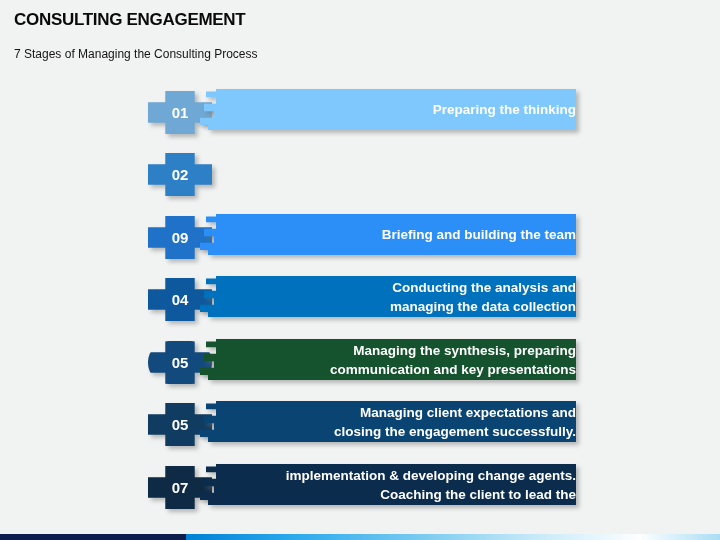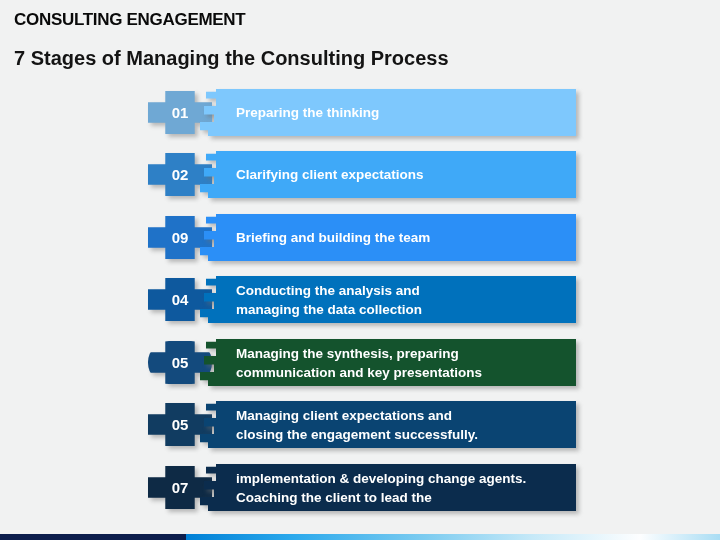--- a/index.html
+++ b/index.html
@@ -12,39 +12,40 @@
     position: absolute; inset: 0;
     background: #F1F2F2;
   }
   .title {
     position: absolute; left: 14px; top: 10px;
     font-size: 17px; font-weight: 700; color: #0A0A0A;
     letter-spacing: -0.3px;
   }
   .subtitle {
     position: absolute; left: 14px; top: 47px;
-    font-size: 20px; font-weight: 700; color: #141414;
+    font-size: 12px; font-weight: 400; color: #141414;
   }
   .row { position: absolute; left: 0; width: 720px; height: 47px; }
   .badge-wrap {
     position: absolute; left: 148px; top: 2px; width: 64px; height: 43px;
     filter: drop-shadow(3px 3px 2px rgba(110,110,110,0.45));
   }
   .badge {
     width: 100%; height: 100%;
     clip-path: polygon(27% 0, 73% 0, 73% 26%, 100% 26%, 100% 74%, 73% 74%,
                        73% 100%, 27% 100%, 27% 74%, 0 74%, 0 26%, 27% 26%);
     display: flex; align-items: center; justify-content: center;
   }
   .badge-num {
     color: #FFFFFF; font-size: 15px; font-weight: 700;
   }
   .bar-wrap {
-    position: absolute; left: 200px; top: 0; width: 376px; height: 47px;
+    position: absolute; left: 200px; top: 0; width: 376px; height: 41px;
     filter: drop-shadow(3px 3px 2px rgba(110,110,110,0.45));
+    text-align: right;
   }
   .bar {
     width: 100%; height: 100%;
     clip-path: polygon(16px 0, 100% 0, 100% 100%, 8px 100%, 8px 88%, 0 88%,
                        0 70%, 14px 70%, 14px 54%, 4px 54%, 4px 36%, 16px 36%,
                        16px 20%, 6px 20%, 6px 6%, 16px 6%);
     display: flex; flex-direction: column; justify-content: center;
     padding-left: 36px; box-sizing: border-box;
   }
   .bar-line {
@@ -76,26 +77,20 @@
         <span class="bar-line">Preparing the thinking</span>
 
       </div>
     </div>
   </div>
 
   <div class="row" style="top:151px">
     <div class="badge-wrap">
       <div class="badge" style="background: rgb(46, 128, 198);">
         <span class="badge-num">02</span>
-      </div>
-    </div>
-    <div class="bar-wrap">
-      <div class="bar" style="background: rgb(63, 169, 248);">
-        <span class="bar-line">Clarifying client expectations</span>
-
       </div>
     </div>
   </div>
 
   <div class="row" style="top:214px">
     <div class="badge-wrap">
       <div class="badge" style="background: rgb(31, 114, 200);">
         <span class="badge-num">09</span>
       </div>
     </div>

